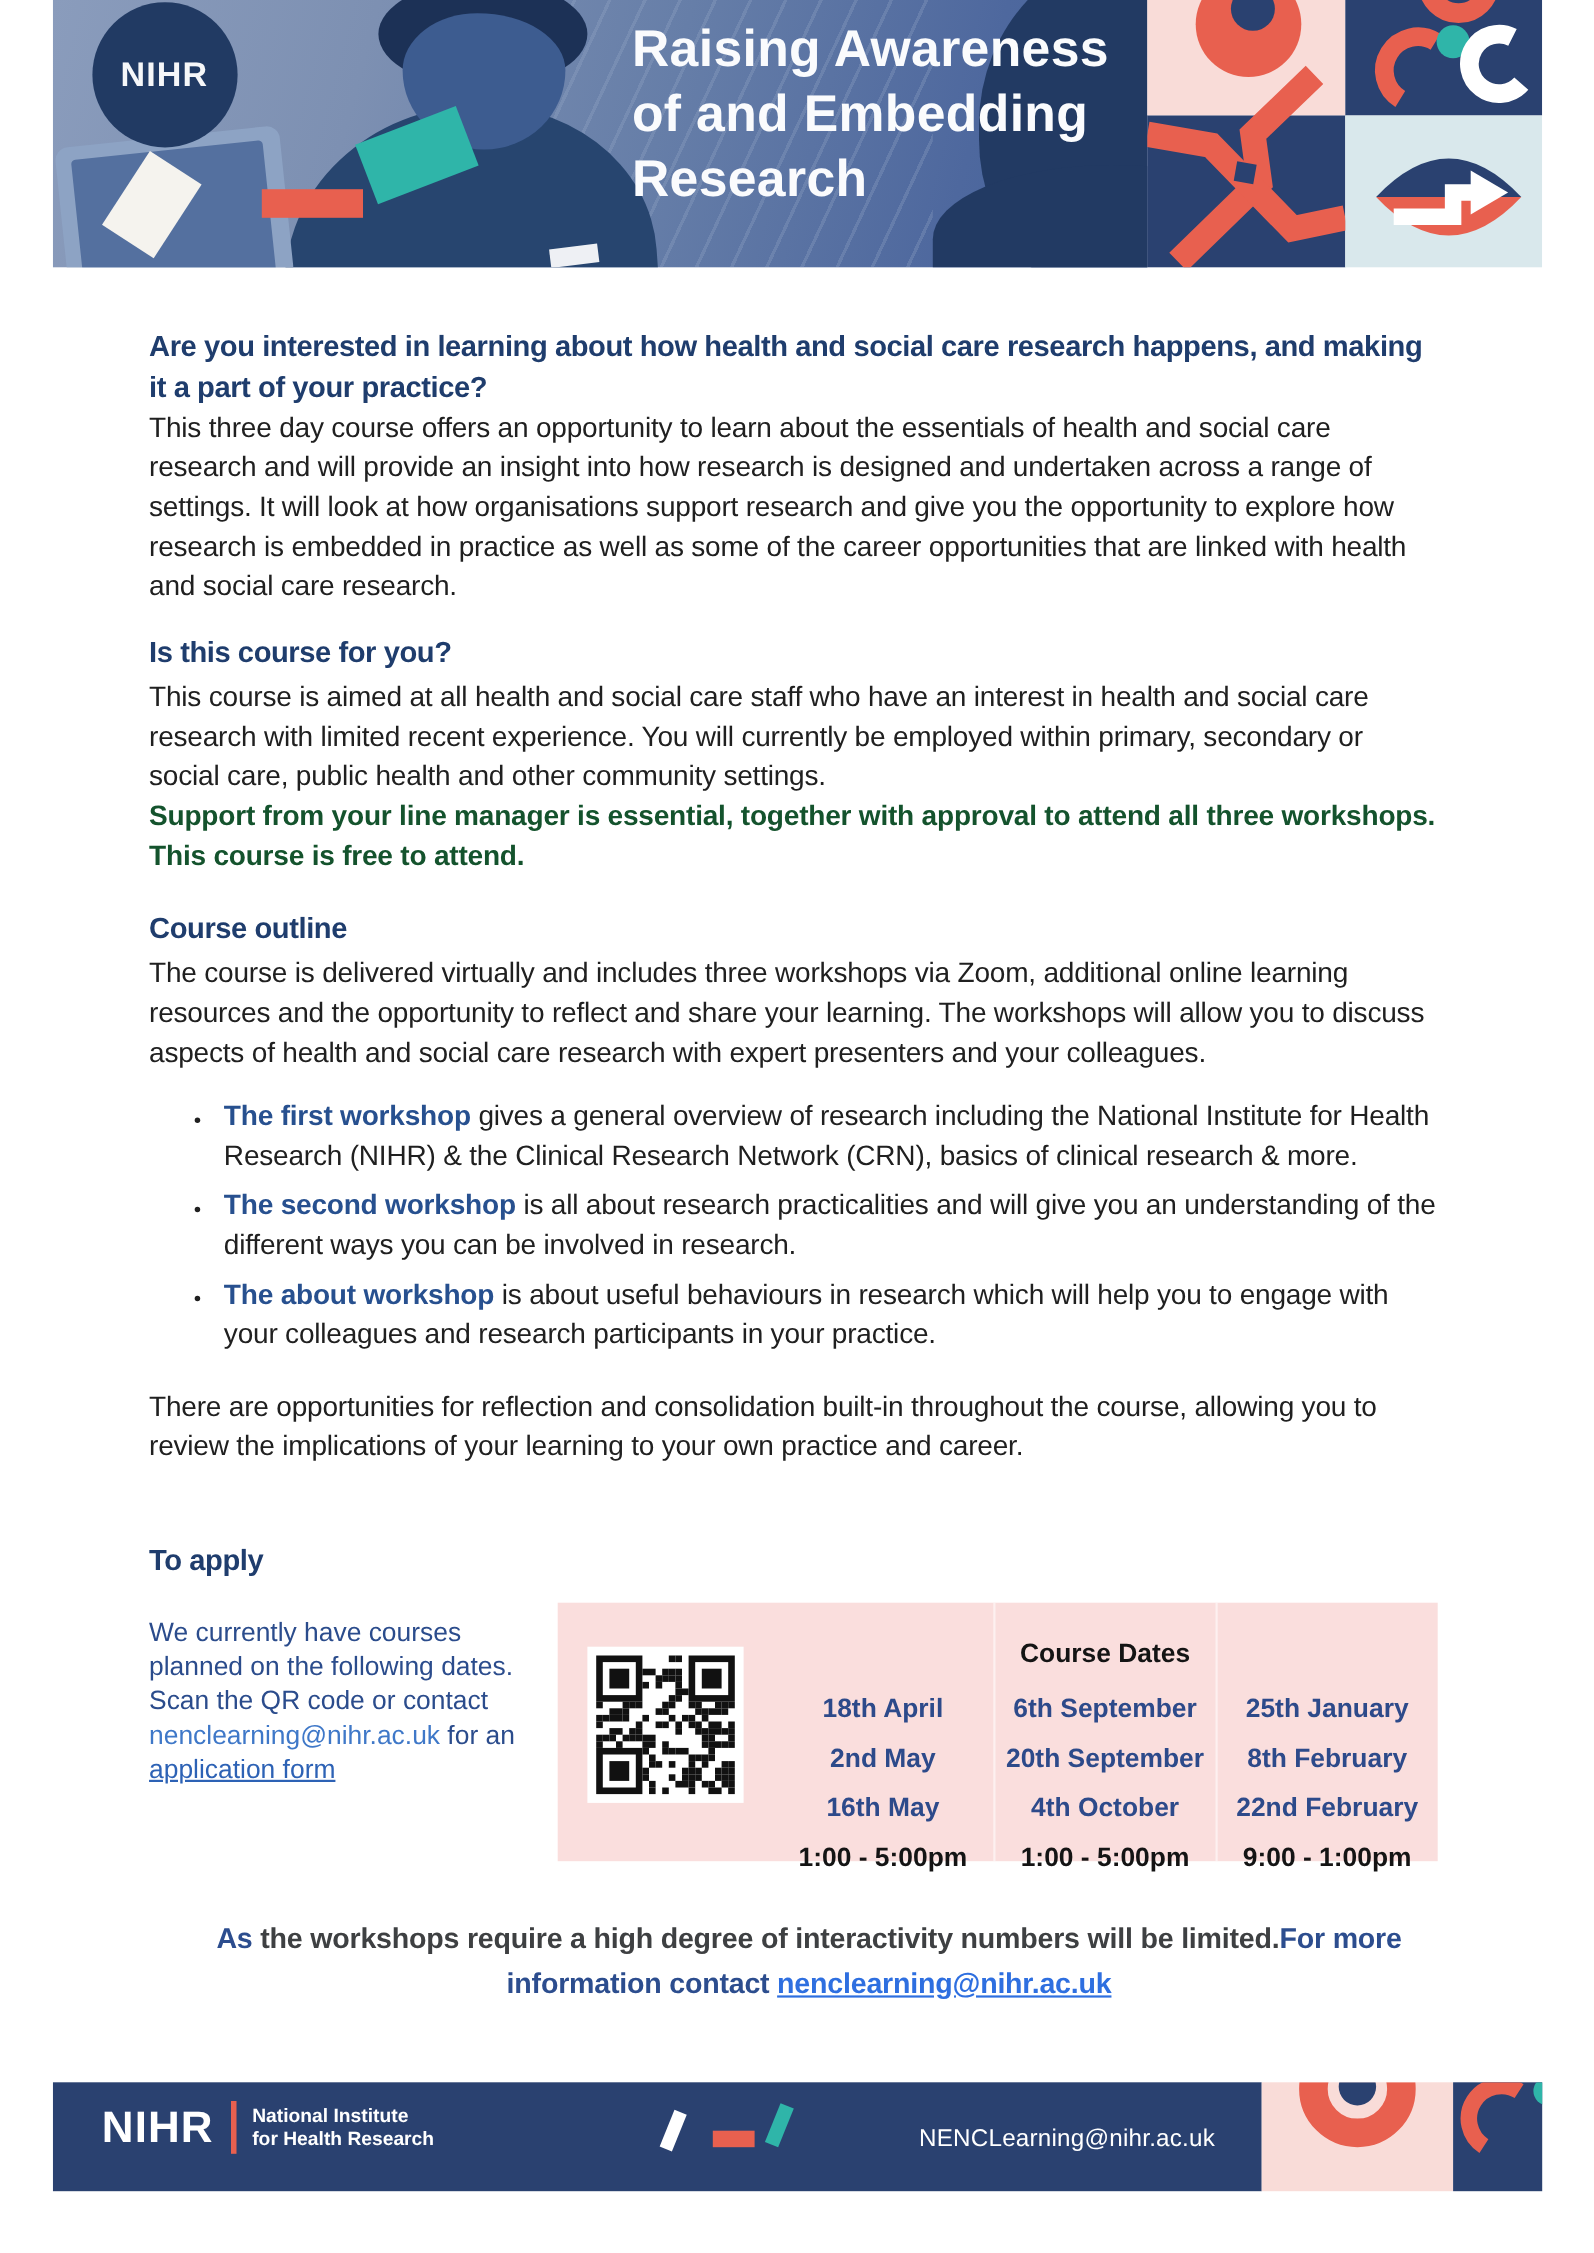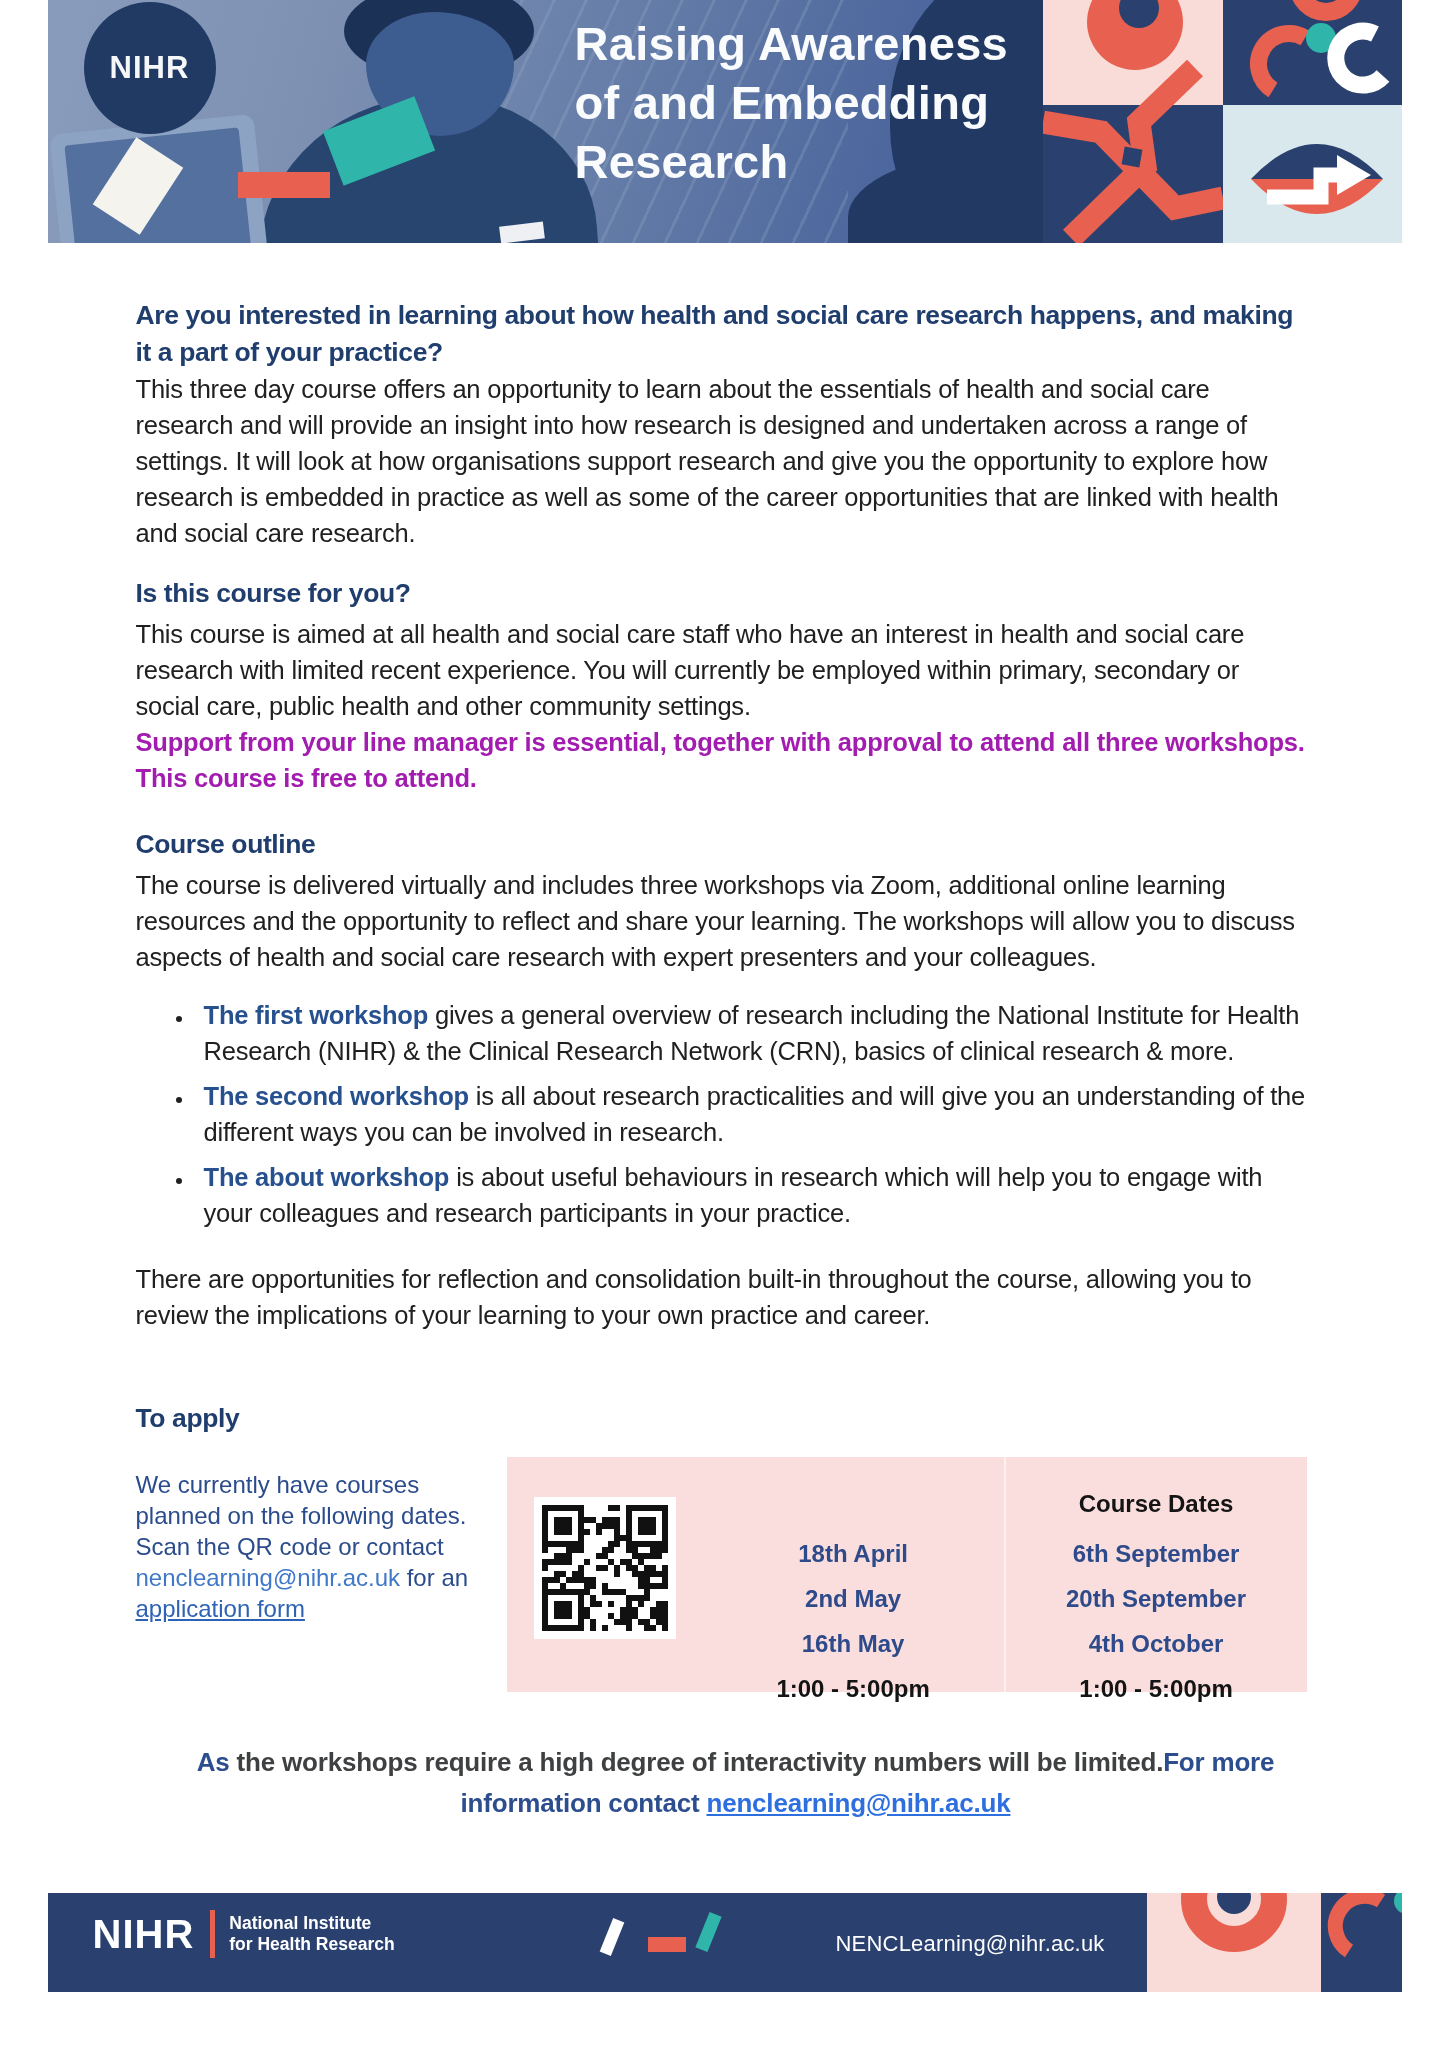--- a/index.html
+++ b/index.html
@@ -54,21 +54,21 @@
   .tileD { background:#d9e8ec; }
   .tile svg, .fpanel svg { position:absolute; left:0; top:0; }
   .chromo { position:absolute; left:0; top:20px; width:180px; height:223px; z-index:2; }
 
   
   main { padding: 54px 95px 0 88px; }
   h2 { color:#1f3d6d; font-size:26.5px; line-height:37px; font-weight:700; letter-spacing:-.4px; }
   p, li { color:#202020; font-size:25.5px; line-height:36px; letter-spacing:-.2px; }
   .h-foryou  { margin-top:24px; margin-bottom:4px; }
   .h-outline { margin-top:30px; margin-bottom:4px; }
-  .bold-note { font-weight:700; color:#a21caf; }
+  .bold-note { font-weight:700; color:#14532d; }
   ul.workshops { margin:22px 0 0 32px; padding-left:26px; }
   ul.workshops li { padding-left:10px; margin-bottom:9px; }
   ul.workshops li::marker { font-size:19px; }
   .w-lead { color:#27508f; font-weight:700; }
   .reflect { margin-top:30px; }
   .h-apply { margin-top:67px; }
 
   .apply-row { display:flex; margin-top:20px; }
   .apply-text { width:400px; padding-top:12px; font-size:24px; line-height:31px; letter-spacing:0; color:#2b4c8c; }
   .apply-email { color:#3f78c8; }
@@ -364,20 +364,27 @@
           <div class="ddate">16th May</div>
           <div class="dtime">1:00 - 5:00pm</div>
         </div>
         <div class="dcol dcol-mid">
           <div class="dhead">Course Dates</div>
           <div class="ddate">6th September</div>
           <div class="ddate">20th September</div>
           <div class="ddate">4th October</div>
           <div class="dtime">1:00 - 5:00pm</div>
         </div>
+        <div class="dcol dcol-right">
+          <div class="dspacer"></div>
+          <div class="ddate">25th January</div>
+          <div class="ddate">8th February</div>
+          <div class="ddate">22nd February</div>
+          <div class="dtime">9:00 - 1:00pm</div>
+        </div>
       </div>
     </div>
 
     <p class="closing">
       <span class="c-navy">As</span><span class="c-gray"> the workshops require a high degree of interactivity numbers will be limited.</span><span class="c-navy">For more</span><br>
       <span class="c-navy">information  contact </span><a class="c-link">nenclearning@nihr.ac.uk</a>
     </p>
   </main>
 
   <footer>

